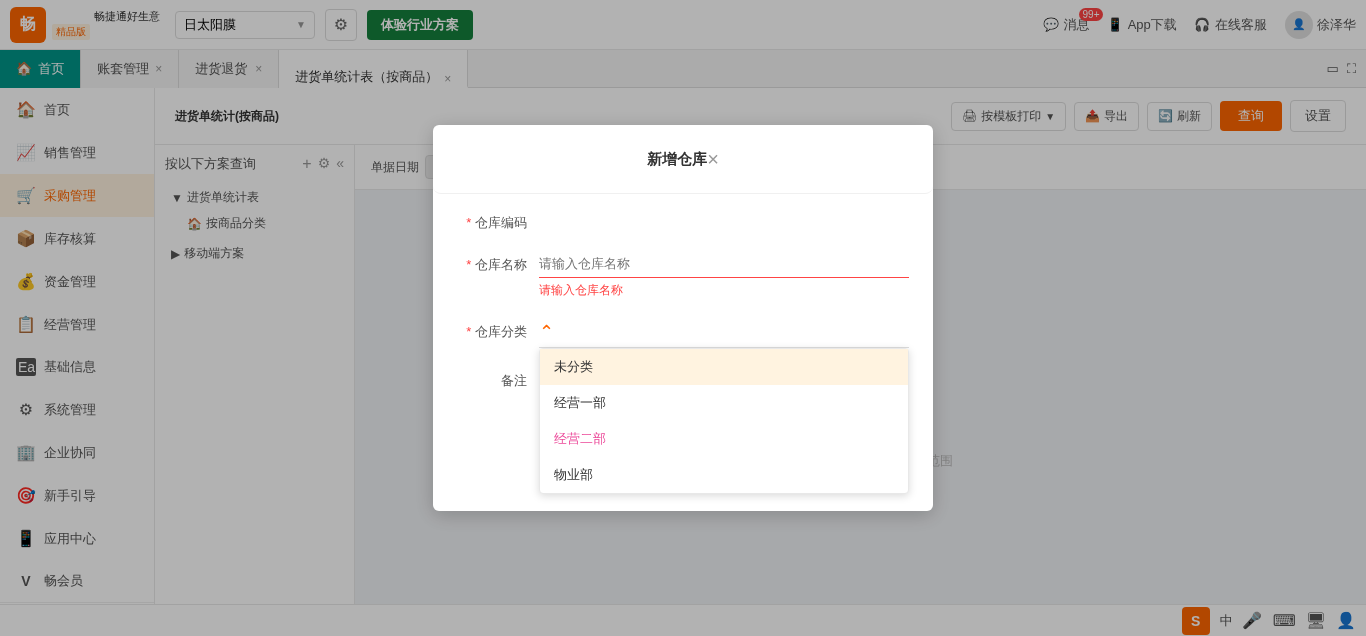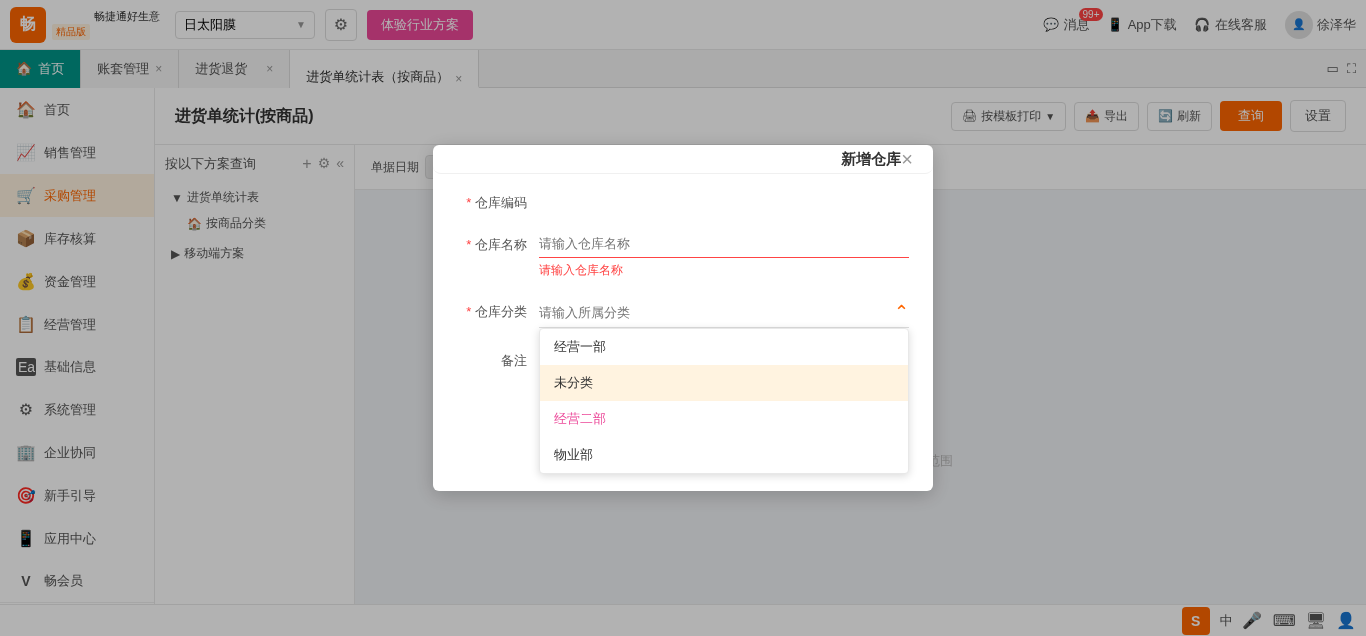--- a/index.html
+++ b/index.html
@@ -17,21 +17,21 @@
     </div>
   </div>
 
   <div style="display:flex;align-items:center;border:1px solid #ddd;border-radius:4px;padding:4px 8px;min-width:140px;gap:0;cursor:pointer;">
     <span style="flex:1;font-size:13px;">日太阳膜</span>
     <span style="color:#999;font-size:10px;">▼</span>
   </div>
 
   <div style="width:32px;height:32px;border:1px solid #ddd;border-radius:4px;display:flex;align-items:center;justify-content:center;cursor:pointer;color:#666;font-size:16px;">⚙</div>
 
-  <button style="background:#ec4899;color:#fff;border:none;border-radius:4px;padding:6px 14px;cursor:pointer;font-size:13px;">体验行业方案</button>
+  <button style="background:#15803d;color:#fff;border:none;border-radius:4px;padding:6px 14px;cursor:pointer;font-size:13px;font-weight:bold;">体验行业方案</button>
 
   <div style="margin-left:auto;display:flex;align-items:center;gap:18px;">
     <div style="display:flex;align-items:center;gap:4px;color:#555;cursor:pointer;font-size:13px;position:relative;">
       <span>💬</span>
       <span>消息</span>
       <span style="background:#ff4444;color:#fff;border-radius:10px;font-size:10px;padding:1px 4px;position:absolute;top:-8px;right:-14px;">99+</span>
     </div>
     <div style="display:flex;align-items:center;gap:4px;color:#555;cursor:pointer;font-size:13px;">
       <span>📱</span>
       <span>App下载</span>
@@ -49,21 +49,21 @@
 
 <div style="height:38px;background:#f5f5f5;display:flex;align-items:center;border-bottom:1px solid #ddd;">
   <div style="height:38px;display:flex;align-items:center;padding:0 16px;cursor:pointer;border-right:1px solid #ddd;font-size:13px;color:#fff;gap:6px;background:#009688;">
     <span>🏠</span>
     <span>首页</span>
   </div>
   <div style="height:38px;display:flex;align-items:center;padding:0 16px;cursor:pointer;border-right:1px solid #ddd;font-size:13px;color:#555;gap:6px;background:#f5f5f5;">
     <span>账套管理</span>
     <span style="font-size:12px;color:#999;cursor:pointer;">×</span>
   </div>
-  <div style="height:38px;display:flex;align-items:center;padding:0 16px;cursor:pointer;border-right:1px solid #ddd;font-size:13px;color:#555;gap:19px;background:#f5f5f5;">
+  <div style="height:38px;display:flex;align-items:center;padding:0 16px;cursor:pointer;border-right:1px solid #ddd;font-size:13px;color:#555;gap:8px;background:#f5f5f5;">
     <span>进货退货</span>
     <span style="font-size:12px;color:#999;cursor:pointer;">×</span>
   </div>
   <div style="height:38px;display:flex;align-items:flex-end;padding:0 16px;cursor:pointer;border-right:1px solid #ddd;font-size:13px;color:#333;gap:6px;background:#fff;border-bottom:2px solid #fff;margin-bottom:-1px;">
     <span>进货单统计表（按商品）</span>
     <span style="font-size:12px;color:#999;cursor:pointer;">×</span>
   </div>
   <div style="flex:1;"></div>
   <div style="display:flex;align-items:center;padding:0 10px;gap:8px;color:#555;">
     <span style="cursor:pointer;">▭</span>
@@ -126,21 +126,21 @@
     </div>
     <div style="display:flex;align-items:center;padding:10px;gap:8px;border-top:1px solid #eee;">
       <span style="cursor:pointer;color:#ff6600;">⚙</span>
       <span style="cursor:pointer;color:#555;">🔈</span>
     </div>
   </div>
 
   <div style="flex:1;background:#f0f2f5;display:flex;flex-direction:column;overflow:hidden;">
 
     <div style="background:#fff;padding:12px 20px;display:flex;align-items:center;justify-content:space-between;border-bottom:1px solid #e8e8e8;">
-      <span style="font-size:16px;font-weight:bold;color:#333;">进货单统计(按商品)</span>
+      <span style="font-size:12px;font-weight:bold;color:#333;">进货单统计(按商品)</span>
       <div style="display:flex;gap:8px;align-items:center;">
         <div style="display:flex;align-items:center;gap:4px;padding:5px 10px;border:1px solid #ddd;border-radius:4px;cursor:pointer;background:#fff;color:#555;font-size:12px;">
           <span>🖨</span>
           <span>按模板打印</span>
           <span style="font-size:10px;">▼</span>
         </div>
         <div style="display:flex;align-items:center;gap:4px;padding:5px 10px;border:1px solid #ddd;border-radius:4px;cursor:pointer;background:#fff;color:#555;font-size:12px;">
           <span>📤</span>
           <span>导出</span>
         </div>
@@ -218,21 +218,21 @@
           </div>
         </div>
       </div>
     </div>
   </div>
 </div>
 
 <div style="position:fixed;top:0;left:0;right:0;bottom:0;background:rgba(0,0,0,0.3);z-index:100;display:flex;align-items:center;justify-content:center;">
   <div style="background:#fff;border-radius:6px;width:500px;box-shadow:0 4px 20px rgba(0,0,0,0.2);position:relative;">
 
-    <div style="display:flex;align-items:center;justify-content:flex-end;padding:4px 20px;border-bottom:1px solid #f0f0f0;border-radius:8px;">
+    <div style="display:flex;align-items:center;justify-content:center;padding:24px 20px;border-bottom:1px solid #f0f0f0;border-radius:8px;">
       <span style="font-size:15px;font-weight:bold;color:#333;">新增仓库</span>
       <span style="cursor:pointer;color:#999;font-size:20px;line-height:1;">×</span>
     </div>
 
     <div style="padding:20px 24px;">
 
       <div style="display:flex;align-items:center;margin-bottom:18px;gap:12px;">
         <div style="width:70px;text-align:right;color:#555;font-size:13px;flex-shrink:0;">
           <span style="color:#ff4444;">*</span>
           <span>仓库编码</span>
@@ -250,27 +250,26 @@
         </div>
       </div>
 
       <div style="display:flex;align-items:flex-start;margin-bottom:18px;gap:12px;position:relative;">
         <div style="width:70px;text-align:right;color:#555;font-size:13px;flex-shrink:0;padding-top:6px;">
           <span style="color:#ff4444;">*</span>
           <span>仓库分类</span>
         </div>
         <div style="flex:1;position:relative;">
           <div style="display:flex;align-items:center;border-bottom:1px solid #ddd;padding:4px 0;">
-            <input type="text" style="flex: 1 1 0%; border: none; outline: none; font-size: 13px; padding: 2px 0px; color: rgb(153, 153, 153);" placeholder="请输入所属分类">
             <span style="color:#ff6600;font-size:18px;cursor:pointer;">⌃</span>
           </div>
 
           <div style="position:absolute;top:100%;left:0;width:100%;background:#fff;border:1px solid #e8e8e8;border-radius:4px;box-shadow:0 2px 8px rgba(0,0,0,0.15);z-index:200;">
+            <div style="padding:9px 14px;cursor:pointer;font-size:13px;color:#333;background:#fff3e0;">未分类</div>
             <div style="padding:9px 14px;cursor:pointer;font-size:13px;color:#333;">经营一部</div>
-            <div style="padding:9px 14px;cursor:pointer;font-size:13px;color:#333;background:#fff3e0;">未分类</div>
             <div style="padding:9px 14px;cursor:pointer;font-size:13px;color:#ec4899;">经营二部</div>
             <div style="padding:9px 14px;cursor:pointer;font-size:13px;color:#333;">物业部</div>
           </div>
         </div>
       </div>
 
       <div style="display:flex;align-items:flex-start;margin-bottom:8px;gap:12px;">
         <div style="width:70px;text-align:right;color:#555;font-size:13px;flex-shrink:0;padding-top:6px;">
           <span>备注</span>
         </div>

